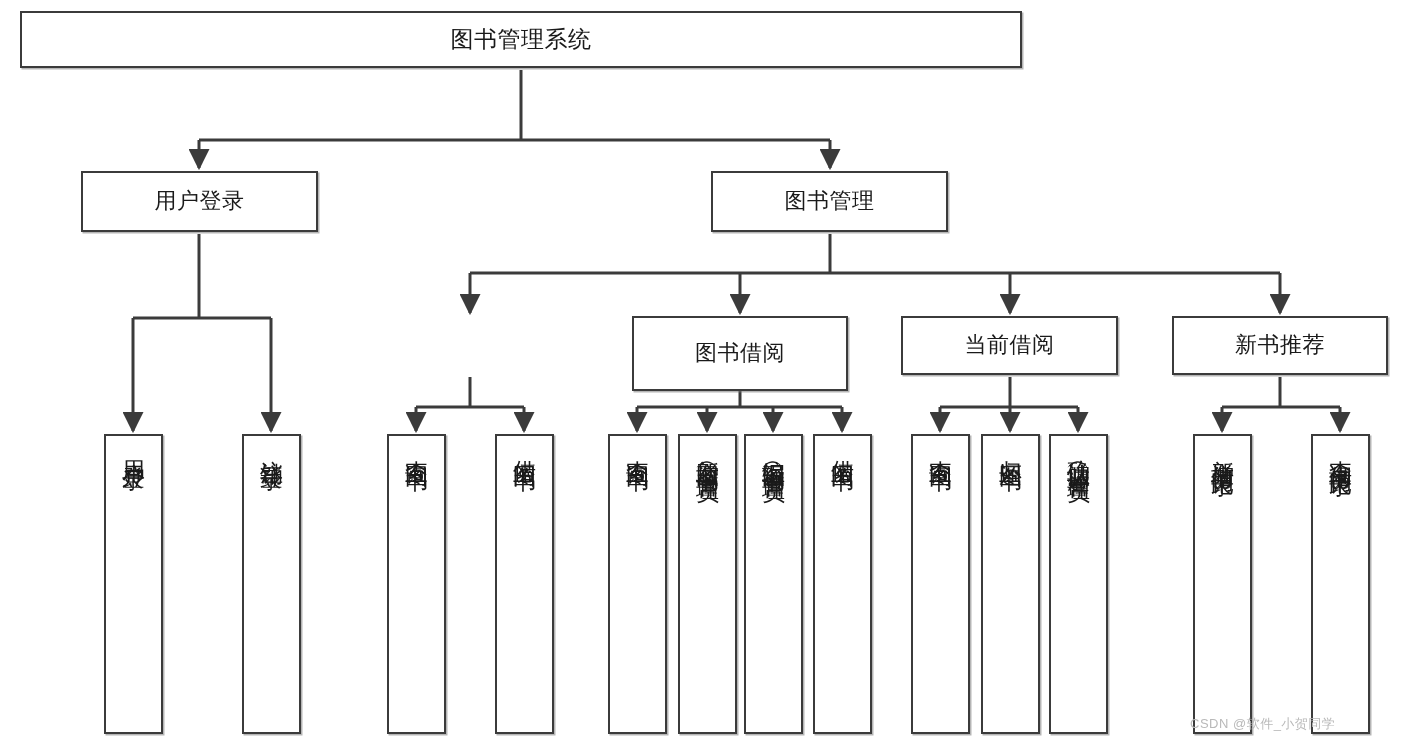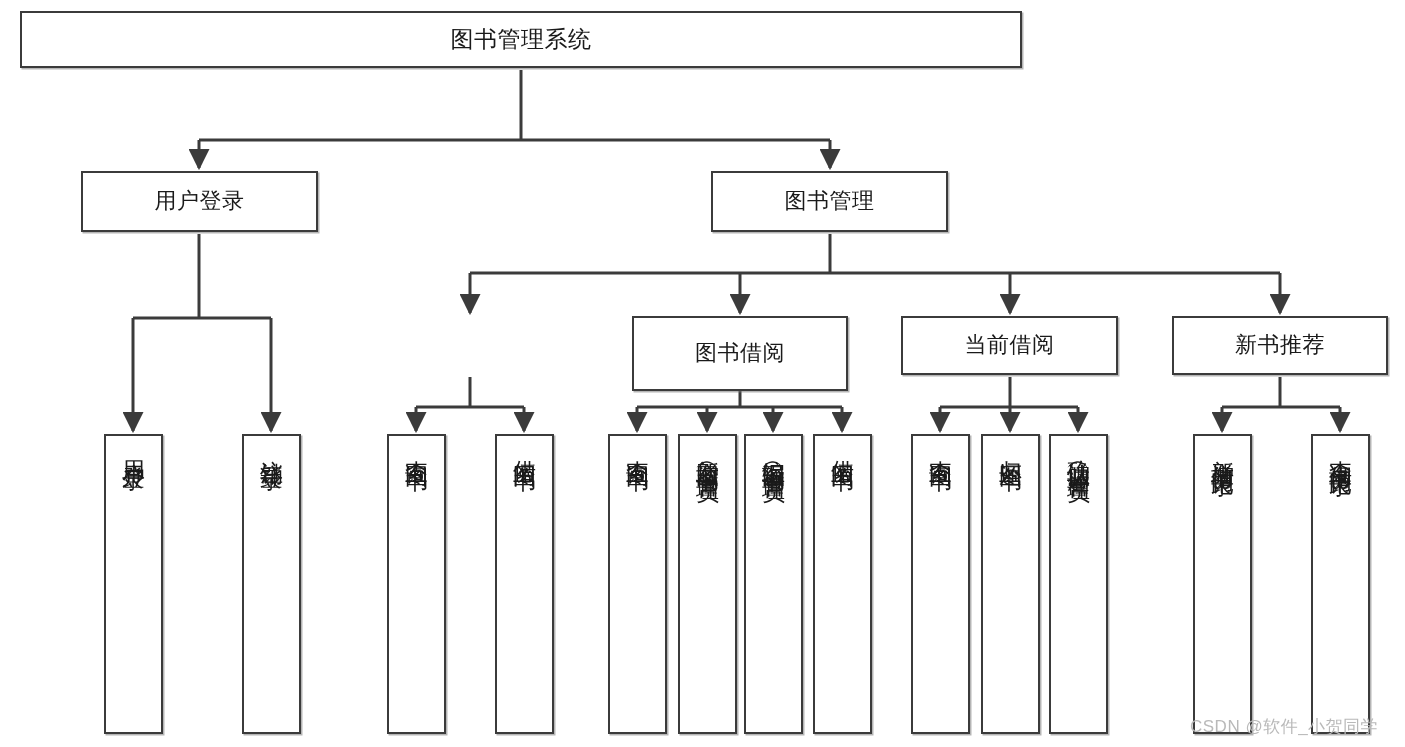--- a/index.html
+++ b/index.html
@@ -53,21 +53,21 @@
   .node.vertical .label {
     writing-mode: vertical-rl;
     text-orientation: upright;
     font-size: 23px;
     line-height: 1.0;
     letter-spacing: 3px;
   }
   .node.root .label { font-size: 23px; }
   .watermark {
     position: absolute;
-    font-size: 17px;
+    font-size: 13px;
     color: #b9b9b9;
     letter-spacing: 0.5px;
     white-space: nowrap;
     user-select: none;
   }
 </style>
 </head>
 <body>
 
 <div id="diagram-root">

